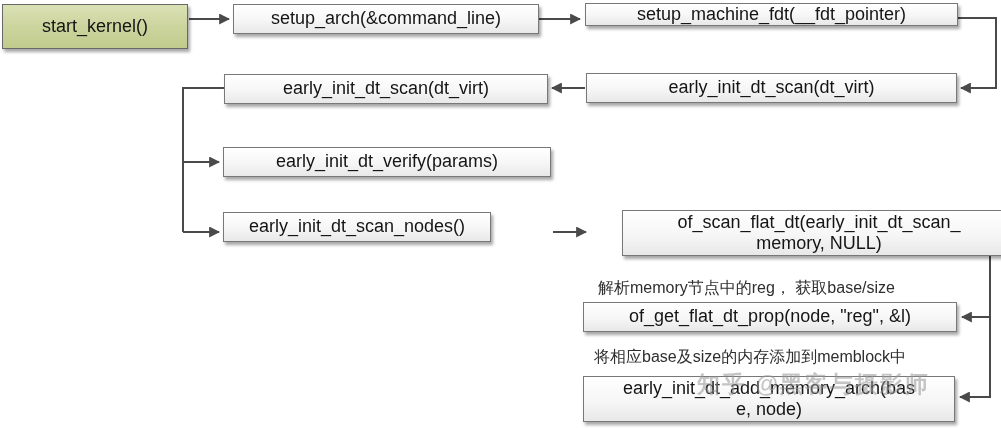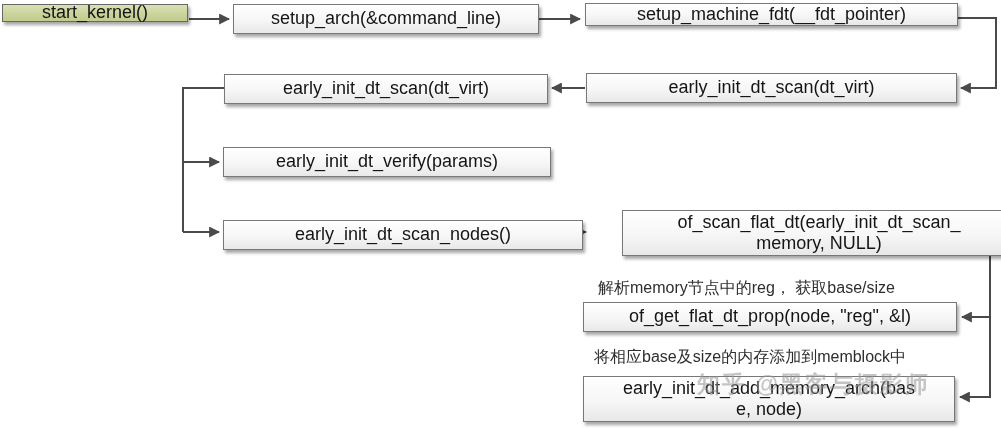--- a/index.html
+++ b/index.html
@@ -67,21 +67,21 @@
     <path d="M958 18 L996 18 L996 88 L961 88" fill="none" stroke="#4a4a4a" stroke-width="2" marker-end="url(#arrow)"></path>
     <path d="M585 88 L552 88" fill="none" stroke="#4a4a4a" stroke-width="2" marker-end="url(#arrow)"></path>
     <path d="M225 88 L183 88 L183 232" fill="none" stroke="#4a4a4a" stroke-width="2"></path>
     <path d="M183 162 L219 162" fill="none" stroke="#4a4a4a" stroke-width="2" marker-end="url(#arrow)"></path>
     <path d="M183 232 L219 232" fill="none" stroke="#4a4a4a" stroke-width="2" marker-end="url(#arrow)"></path>
     <path d="M553 232 L586 232" fill="none" stroke="#4a4a4a" stroke-width="2" marker-end="url(#arrow)"></path>
     <path d="M952 231 L990 231 L990 317 L962 317" fill="none" stroke="#4a4a4a" stroke-width="2" marker-end="url(#arrow)"></path>
     <path d="M990 317 L990 397 L960 397" fill="none" stroke="#4a4a4a" stroke-width="2" marker-end="url(#arrow)"></path>
   </svg>
 
-  <div class="node start" style="left:2px;top:4px;width:186px;height:18px;">
+  <div class="node start" style="left:2px;top:4px;width:186px;height:45px;">
     <span class="line">start_kernel()</span>
   </div>
 
   <div class="node" style="left:233px;top:4px;width:306px;height:30px;">
     <span class="line">setup_arch(&amp;command_line)</span>
   </div>
 
   <div class="node" style="left:585px;top:3px;width:373px;height:23px;">
     <span class="line">setup_machine_fdt(__fdt_pointer)</span>
   </div>
@@ -91,21 +91,21 @@
   </div>
 
   <div class="node" style="left:586px;top:73px;width:371px;height:30px;">
     <span class="line">early_init_dt_scan(dt_virt)</span>
   </div>
 
   <div class="node" style="left:223px;top:147px;width:328px;height:30px;">
     <span class="line">early_init_dt_verify(params)</span>
   </div>
 
-  <div class="node" style="left:223px;top:220px;width:360px;height:30px;">
+  <div class="node" style="left:223px;top:212px;width:268px;height:30px;">
     <span class="line">early_init_dt_scan_nodes()</span>
   </div>
 
   <div class="node" style="left:622px;top:210px;width:394px;height:46px;">
     <span class="line">of_scan_flat_dt(early_init_dt_scan_</span>
     <span class="line">memory, NULL)</span>
   </div>
 
   <div class="note" style="left:598px;top:278px;">解析memory节点中的reg， 获取base/size</div>
 

